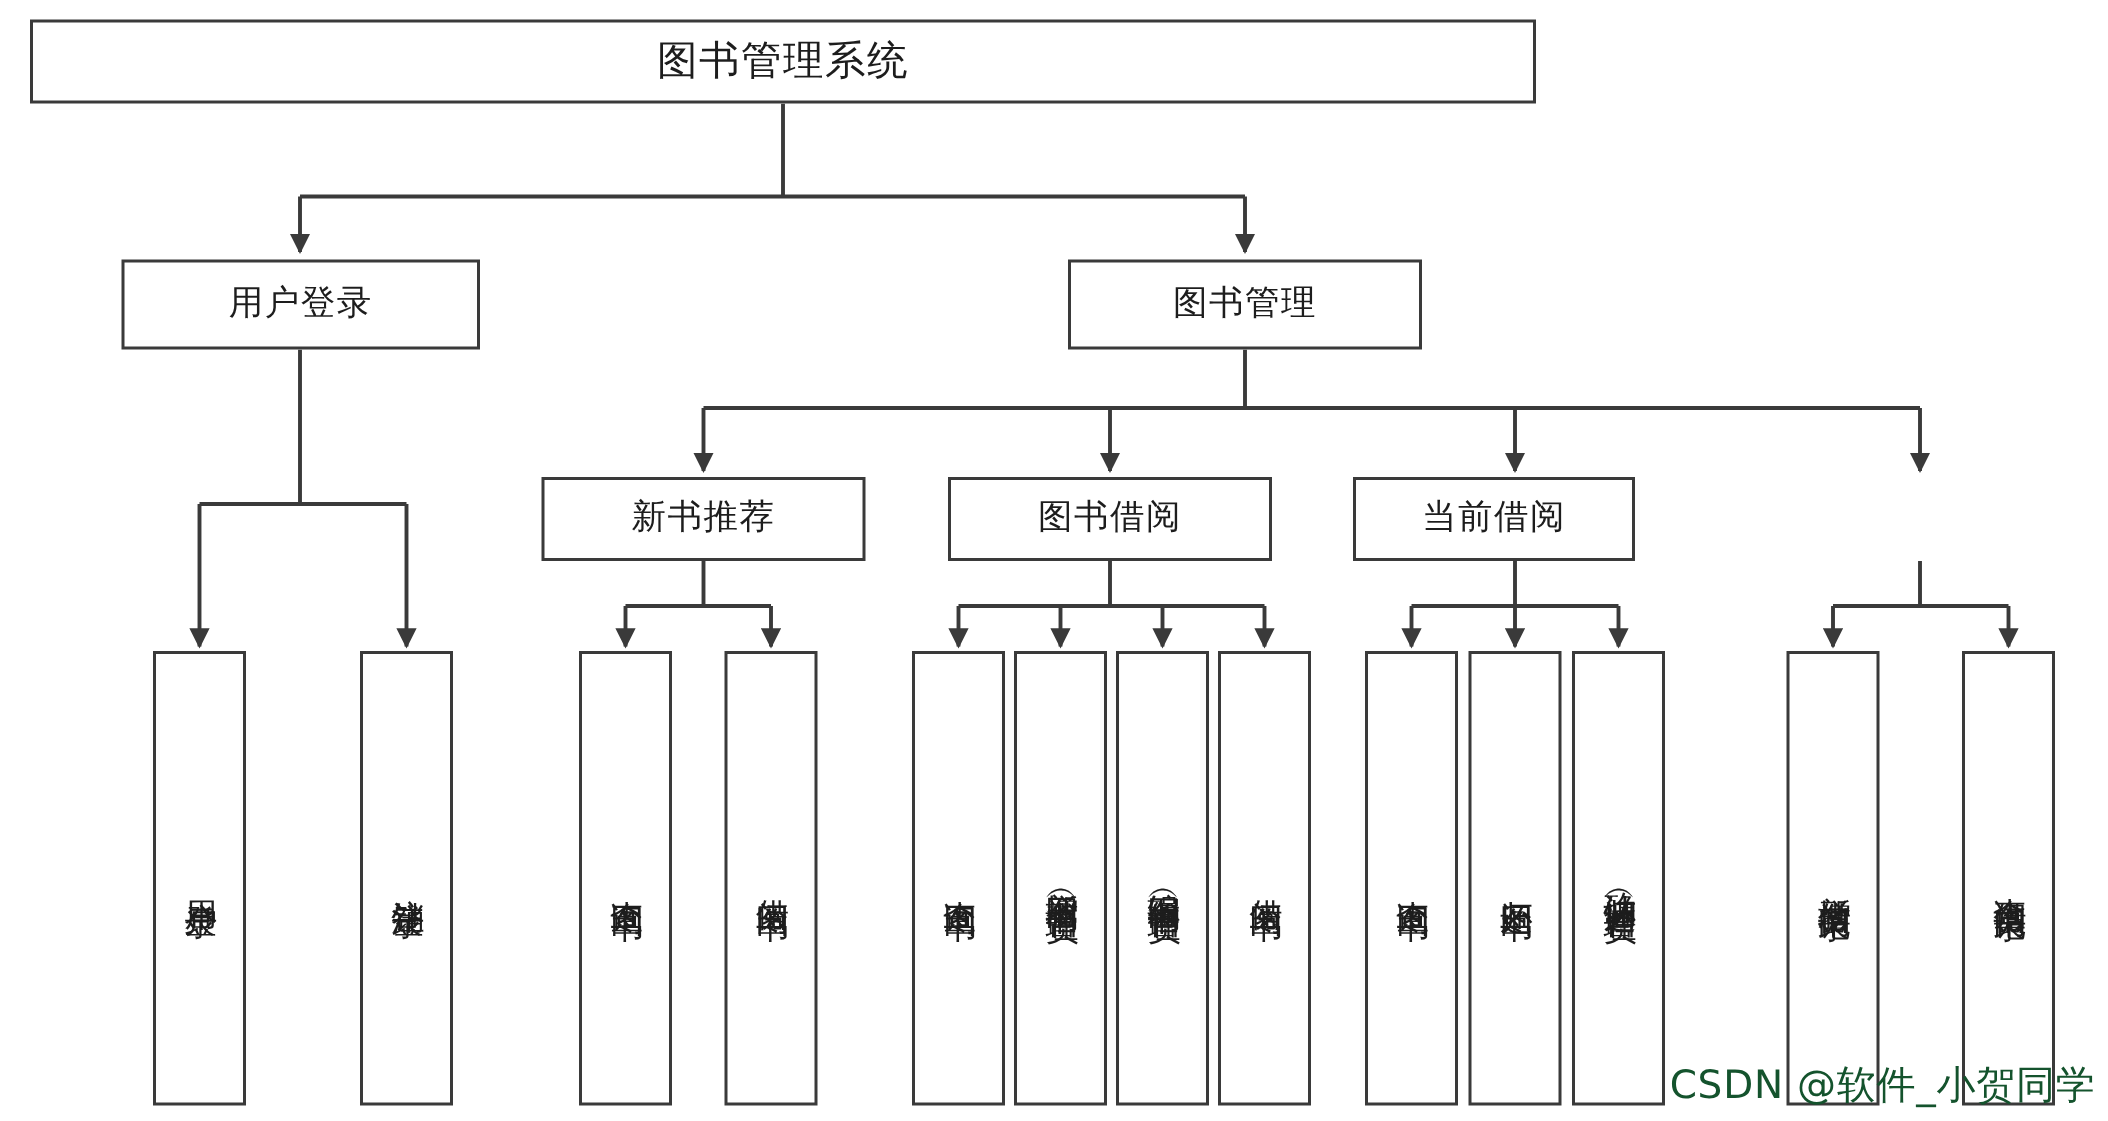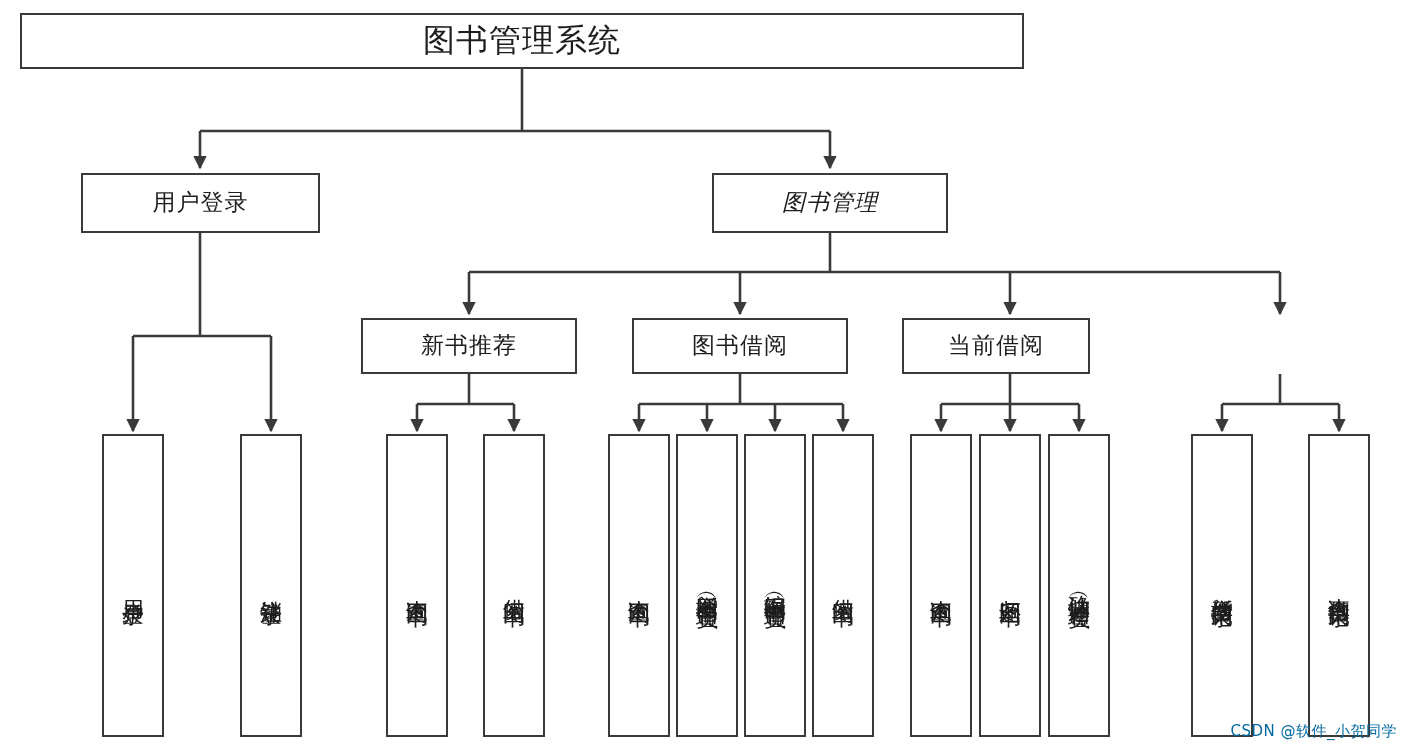--- a/index.html
+++ b/index.html
@@ -34,21 +34,21 @@
     align-items: center;
     justify-content: center;
     color: #1d1d1d;
   }
   .node.horiz {
     font-size: 23px;
     letter-spacing: 1px;
     line-height: 1.1;
   }
   .node.root {
-    font-size: 32px;
+    font-size: 27px;
   }
   .leaf {
     position: absolute;
     box-sizing: border-box;
     background: #ffffff;
     border: 2.5px solid #3a3a3a;
     display: flex;
     align-items: center;
     justify-content: center;
     color: #1d1d1d;
@@ -59,22 +59,22 @@
     font-size: 22px;
     line-height: 1.18;
     letter-spacing: 2px;
     white-space: nowrap;
     color: #1d1d1d;
   }
   .watermark {
     position: absolute;
     right: 8px;
     bottom: 6px;
-    font-size: 15px;
-    color: #0369a1;
+    font-size: 26px;
+    color: #14532d;
     letter-spacing: 0.5px;
     white-space: nowrap;
   }
 </style>
 </head>
 <body>
 
 <div id="canvas">
 
   <svg class="wires" viewBox="0 0 1405 747" xmlns="http://www.w3.org/2000/svg">
@@ -128,21 +128,21 @@
   </svg>
 
   <div class="node horiz root" style="left:20px; top:13px; width:1004px; height:56px;">
     <span>图书管理系统</span>
   </div>
 
   <div class="node horiz" style="left:81px; top:173px; width:239px; height:60px;">
     <span>用户登录</span>
   </div>
 
-  <div class="node horiz" style="left:712px; top:173px; width:236px; height:60px;font-style:italic;">
+  <div class="node horiz" style="left:712px; top:173px; width:236px; height:60px;">
     <span>图书管理</span>
   </div>
 
   <div class="node horiz" style="left:361px; top:318px; width:216px; height:56px;">
     <span>新书推荐</span>
   </div>
 
   <div class="node horiz" style="left:632px; top:318px; width:216px; height:56px;">
     <span>图书借阅</span>
   </div>

